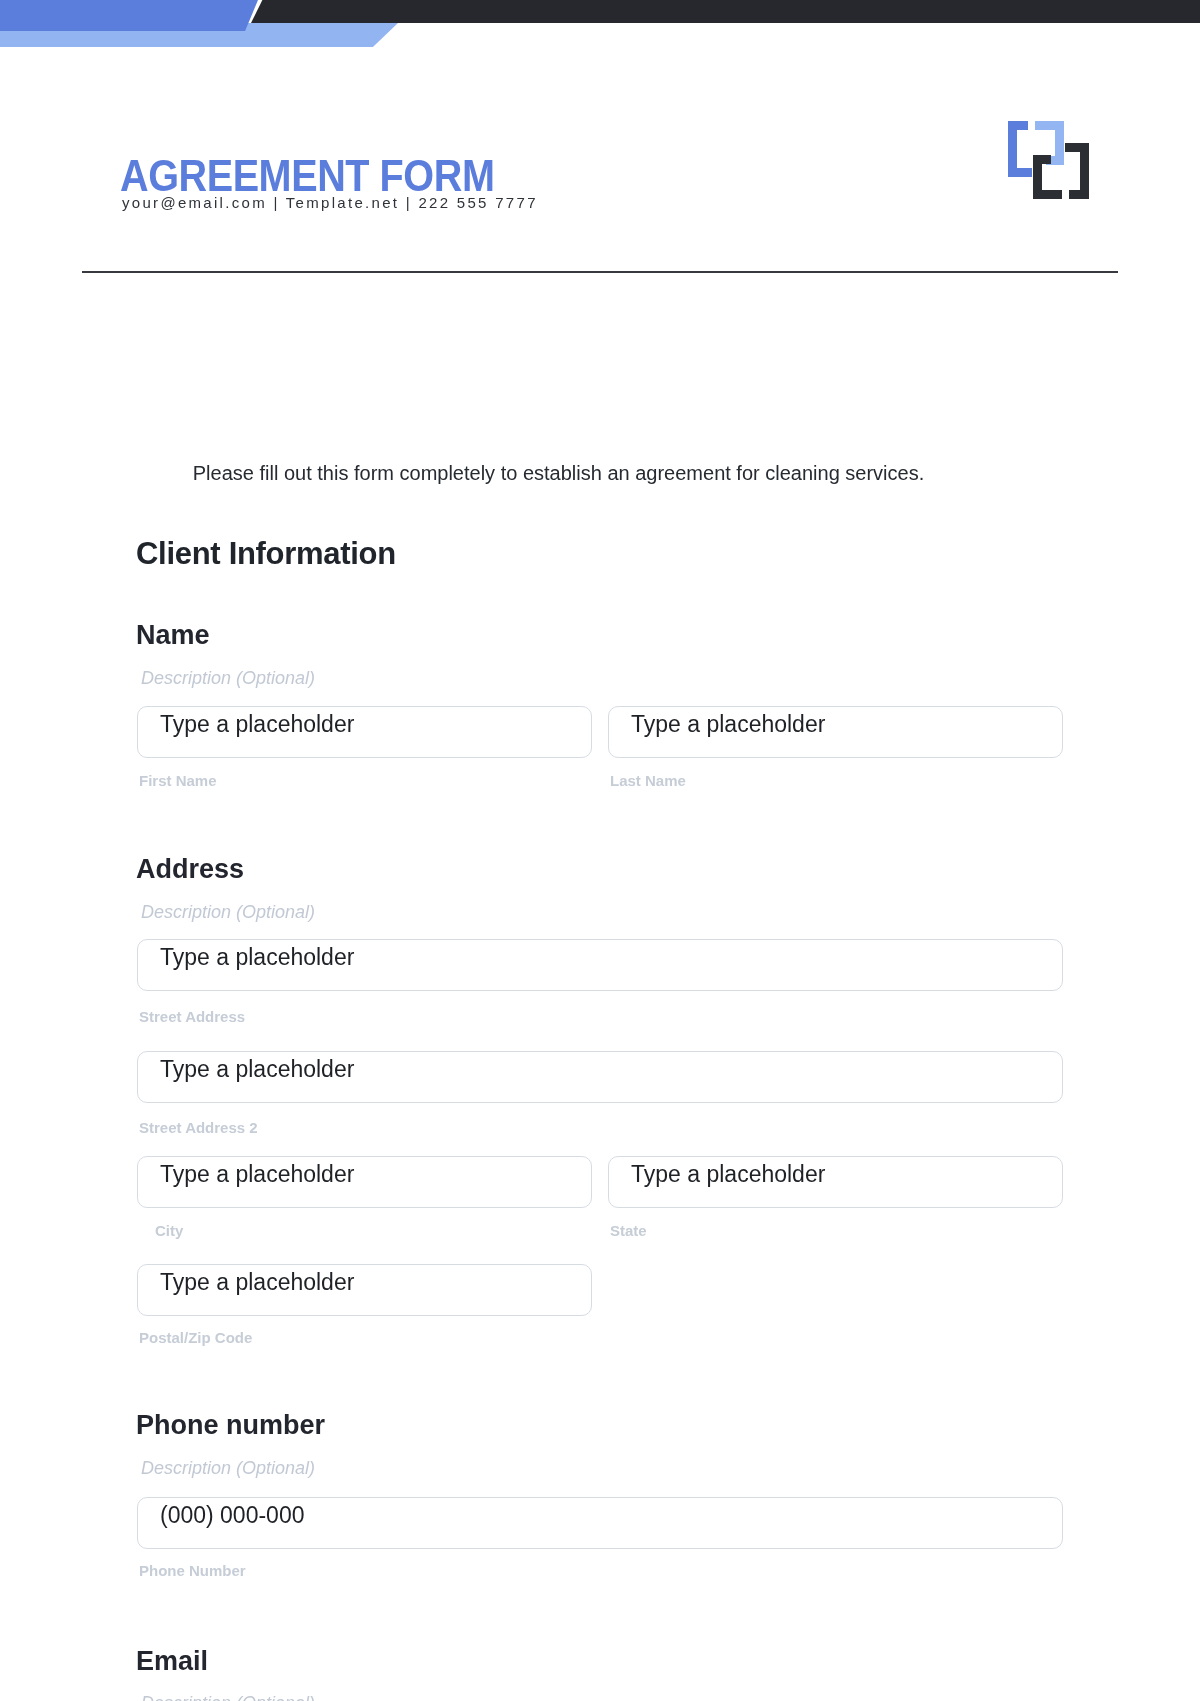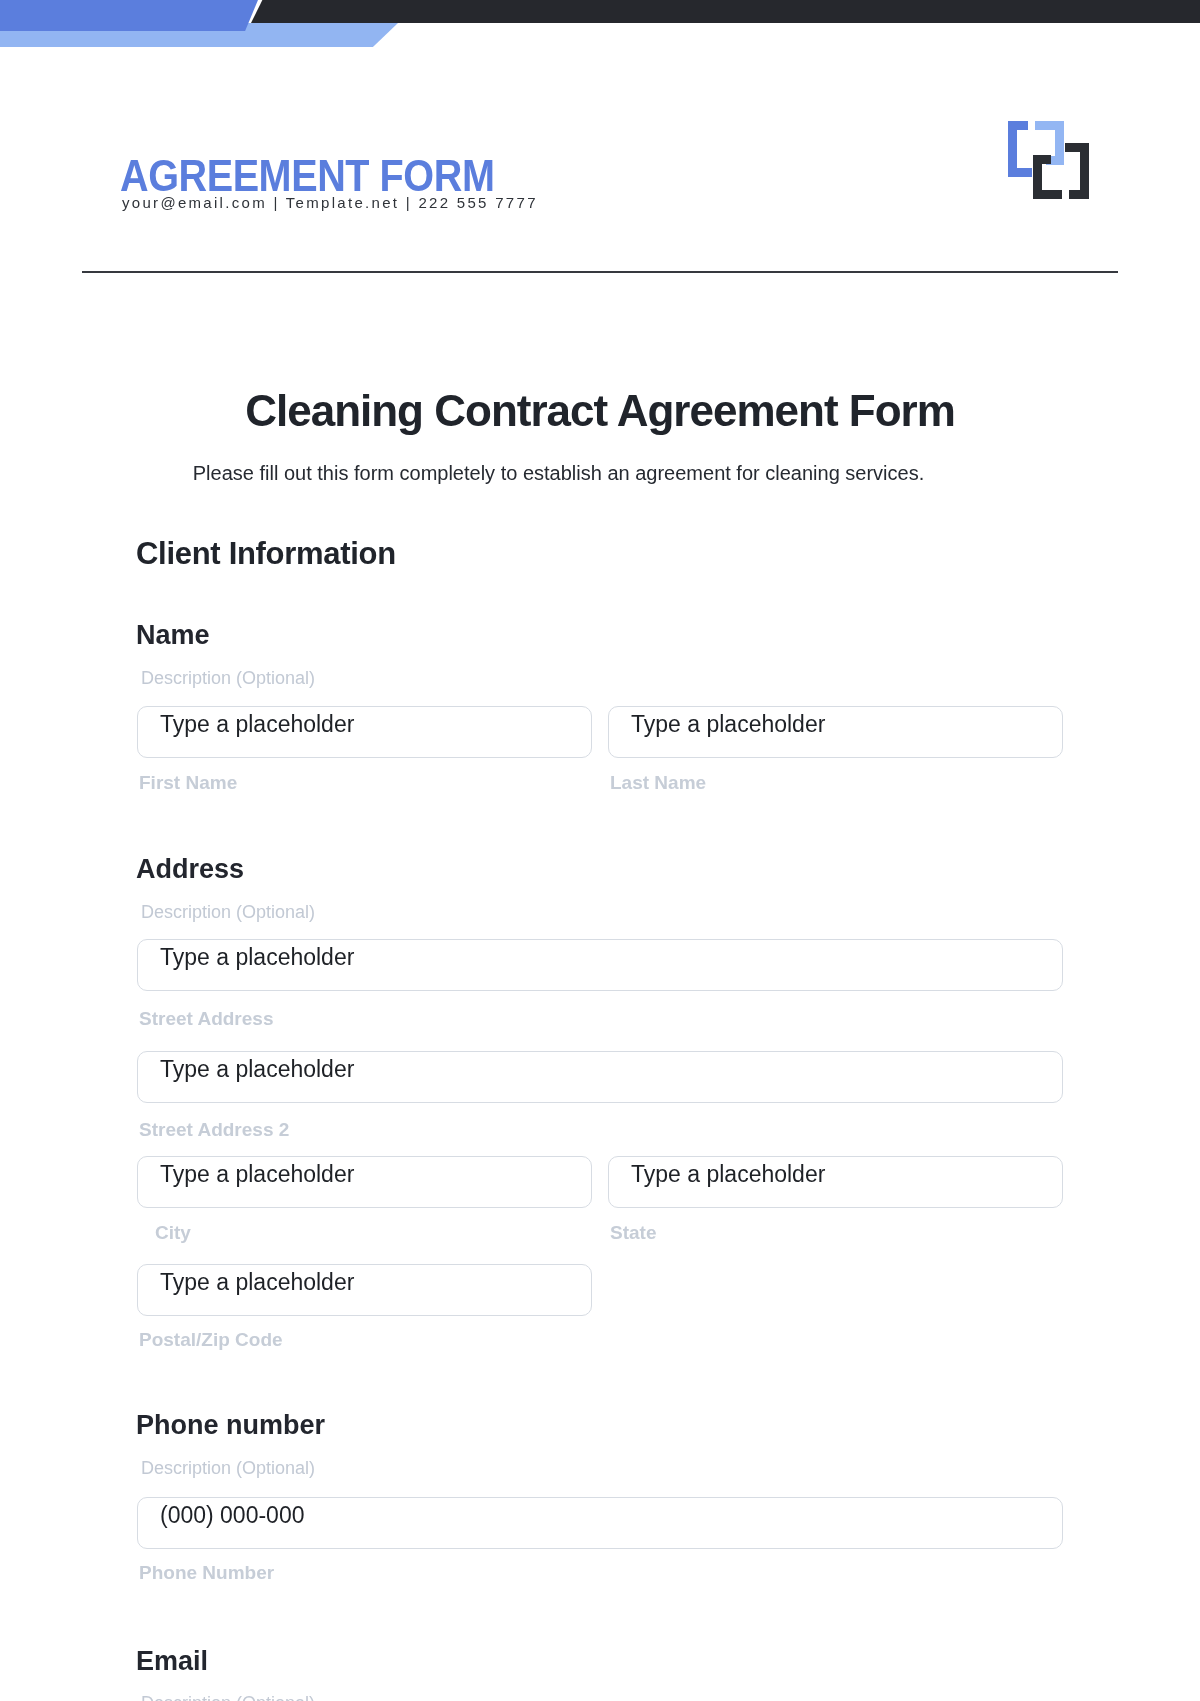--- a/index.html
+++ b/index.html
@@ -26,22 +26,22 @@
   .logo{position:absolute;left:1008px;top:121px;}
   
   .divider{position:absolute;left:82px;top:271px;width:1036px;height:2px;background:#36393f;}
   .page-title{position:absolute;left:0;top:386px;width:1200px;text-align:center;
     font-size:44px;font-weight:700;letter-spacing:-1px;color:#20242b;}
   .page-subtitle{position:absolute;left:0;top:462px;width:1117px;text-align:center;
     font-size:20px;color:#262a31;}
   .section{position:absolute;left:136px;top:536px;font-size:31px;font-weight:700;
     letter-spacing:-0.3px;color:#20242b;}
   .flabel{position:absolute;left:136px;font-size:27px;font-weight:700;color:#23262e;}
-  .desc{position:absolute;left:141px;font-size:18px;font-weight:500;color:#c2c9d4;}
-  .sub{position:absolute;font-size:19px;font-weight:700;color:#c6cdd7;}
+  .desc{position:absolute;left:141px;font-size:18px;font-style:italic;font-weight:500;color:#c2c9d4;}
+  .sub{position:absolute;font-size:15px;font-weight:700;color:#c6cdd7;}
   .tb{position:absolute;height:52px;box-sizing:border-box;background:#fff;
     border:1.5px solid #d7dce3;border-radius:10px;padding:0 0 15px 22px;
     font-family:"Liberation Sans", sans-serif;font-size:23px;color:#1e2126;outline:none;}
   .tb::placeholder{color:#1e2126;opacity:1;}
   .col1{left:137px;width:455px;}
   .col2{left:608px;width:455px;}
   .full{left:137px;width:926px;}
 </style>
 </head>
 <body>
@@ -63,21 +63,20 @@
       <path d="M27 0 H56 V44 H38 V35 H47 V9 H27 Z" fill="#93b6f3"></path>
     </g>
     <g transform="translate(25,22) rotate(180 28 28)">
       <path d="M20 0 H0 V56 H24 V47 H9 V9 H20 Z" fill="#2b2e33"></path>
       <path d="M27 0 H56 V44 H38 V35 H47 V9 H27 Z" fill="#2b2e33"></path>
     </g>
   </svg>
 
   <div class="divider"></div>
 
-  <div class="page-title">Cleaning Contract Agreement Form</div>
   <div class="page-subtitle">Please fill out this form completely to establish an agreement for cleaning services.</div>
 
   <div class="section">Client Information</div>
 
   <div class="flabel" style="top:620px;">Name</div>
   <div class="desc" style="top:668px;">Description (Optional)</div>
   <input class="tb col1" style="top: 706px;" readonly="" placeholder="Type a placeholder">
   <input class="tb col2" style="top: 706px;" readonly="" placeholder="Type a placeholder">
   <div class="sub" style="left:139px;top:772px;">First Name</div>
   <div class="sub" style="left:610px;top:772px;">Last Name</div>

